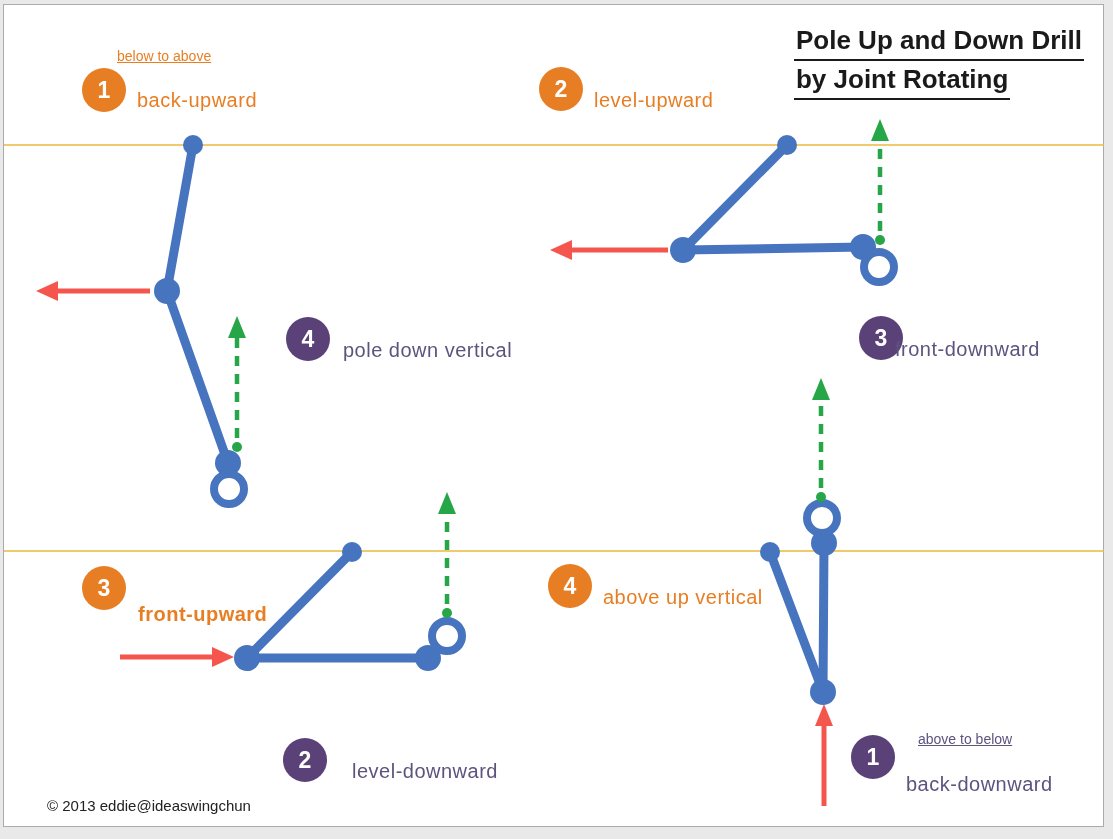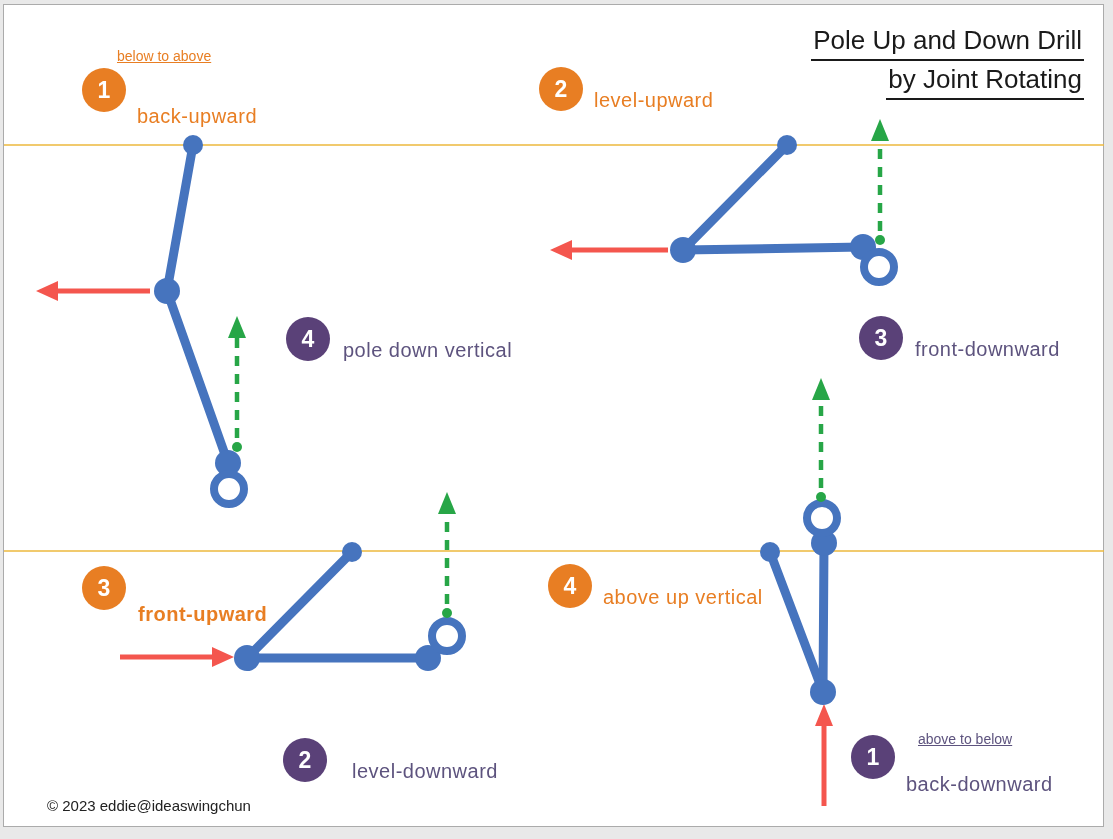--- a/index.html
+++ b/index.html
@@ -27,22 +27,22 @@
   .pole{stroke:var(--blue);stroke-width:9;fill:none;stroke-linecap:round;}
   .joint{fill:var(--blue);}
   .ring{fill:#FFFFFF;stroke:var(--blue);stroke-width:8;}
   .gold-line{stroke:var(--gold);stroke-width:1.6;}
   .red-shaft{stroke:var(--red);stroke-width:5;fill:none;}
   .red-head{fill:var(--red);}
   .green-shaft{stroke:var(--green);stroke-width:4.5;fill:none;stroke-dasharray:10 8;}
   .green-head{fill:var(--green);}
   .green-dot{fill:var(--green);}
   .title{
-    position:absolute;top:22px;right:29px;text-align:right;
-    font-size:26px;font-weight:normal;color:var(--ink);line-height:36px;
+    position:absolute;top:22px;right:29px;
+    font-size:26px;font-weight:bold;color:var(--ink);line-height:36px;
   }
   .title .tline{display:inline-block;border-bottom:2.5px solid var(--ink);padding:0 2px 1px 2px;}
   .step{position:absolute;}
   .badge{
     position:absolute;width:44px;height:44px;border-radius:50%;
     color:#fff;font-size:23px;font-weight:bold;text-align:center;line-height:44px;
   }
   .badge.orange{background:var(--orange);}
   .badge.purple{background:var(--purple);}
   .note{
@@ -127,36 +127,36 @@
 </svg>
 
 <div class="title">
   <span class="tline">Pole Up and Down Drill </span><br>
   <span class="tline">by Joint Rotating</span>
 </div>
 
 <div class="step">
   <div class="badge orange" style="left:82px;top:68px;">1</div>
   <div class="note orange" style="left:117px;top:48px;">below to above</div>
-  <div class="lbl orange" style="left:137px;top:89px;margin-top:16px;">back-upward</div>
+  <div class="lbl orange" style="left:137px;top:89px;">back-upward</div>
 </div>
 
 <div class="step">
   <div class="badge orange" style="left:539px;top:67px;">2</div>
   <div class="lbl orange" style="left:594px;top:89px;">level-upward</div>
 </div>
 
 <div class="step">
   <div class="badge purple" style="left:286px;top:317px;">4</div>
   <div class="lbl purple" style="left:343px;top:339px;">pole down vertical</div>
 </div>
 
 <div class="step">
   <div class="badge purple" style="left:859px;top:316px;">3</div>
-  <div class="lbl purple" style="left:915px;top:338px;">front-downward</div>
+  <div class="lbl purple" style="left:895px;top:338px;">front-downward</div>
 </div>
 
 <div class="step">
   <div class="badge orange" style="left:82px;top:566px;">3</div>
   <div class="lbl orange" style="left:138px;top:603px;font-weight:bold;">front-upward</div>
 </div>
 
 <div class="step">
   <div class="badge orange" style="left:548px;top:564px;">4</div>
   <div class="lbl orange" style="left:603px;top:586px;">above up vertical</div>
@@ -166,13 +166,13 @@
   <div class="badge purple" style="left:283px;top:738px;">2</div>
   <div class="lbl purple" style="left:352px;top:760px;">level-downward</div>
 </div>
 
 <div class="step">
   <div class="badge purple" style="left:851px;top:735px;">1</div>
   <div class="note purple" style="left:886px;top:731px;">above to below</div>
   <div class="lbl purple" style="left:906px;top:773px;">back-downward</div>
 </div>
 
-<div class="footer">© 2023 eddie@ideaswingchun</div>
+<div class="footer">© 2013 eddie@ideaswingchun</div>
 
 </body></html>

